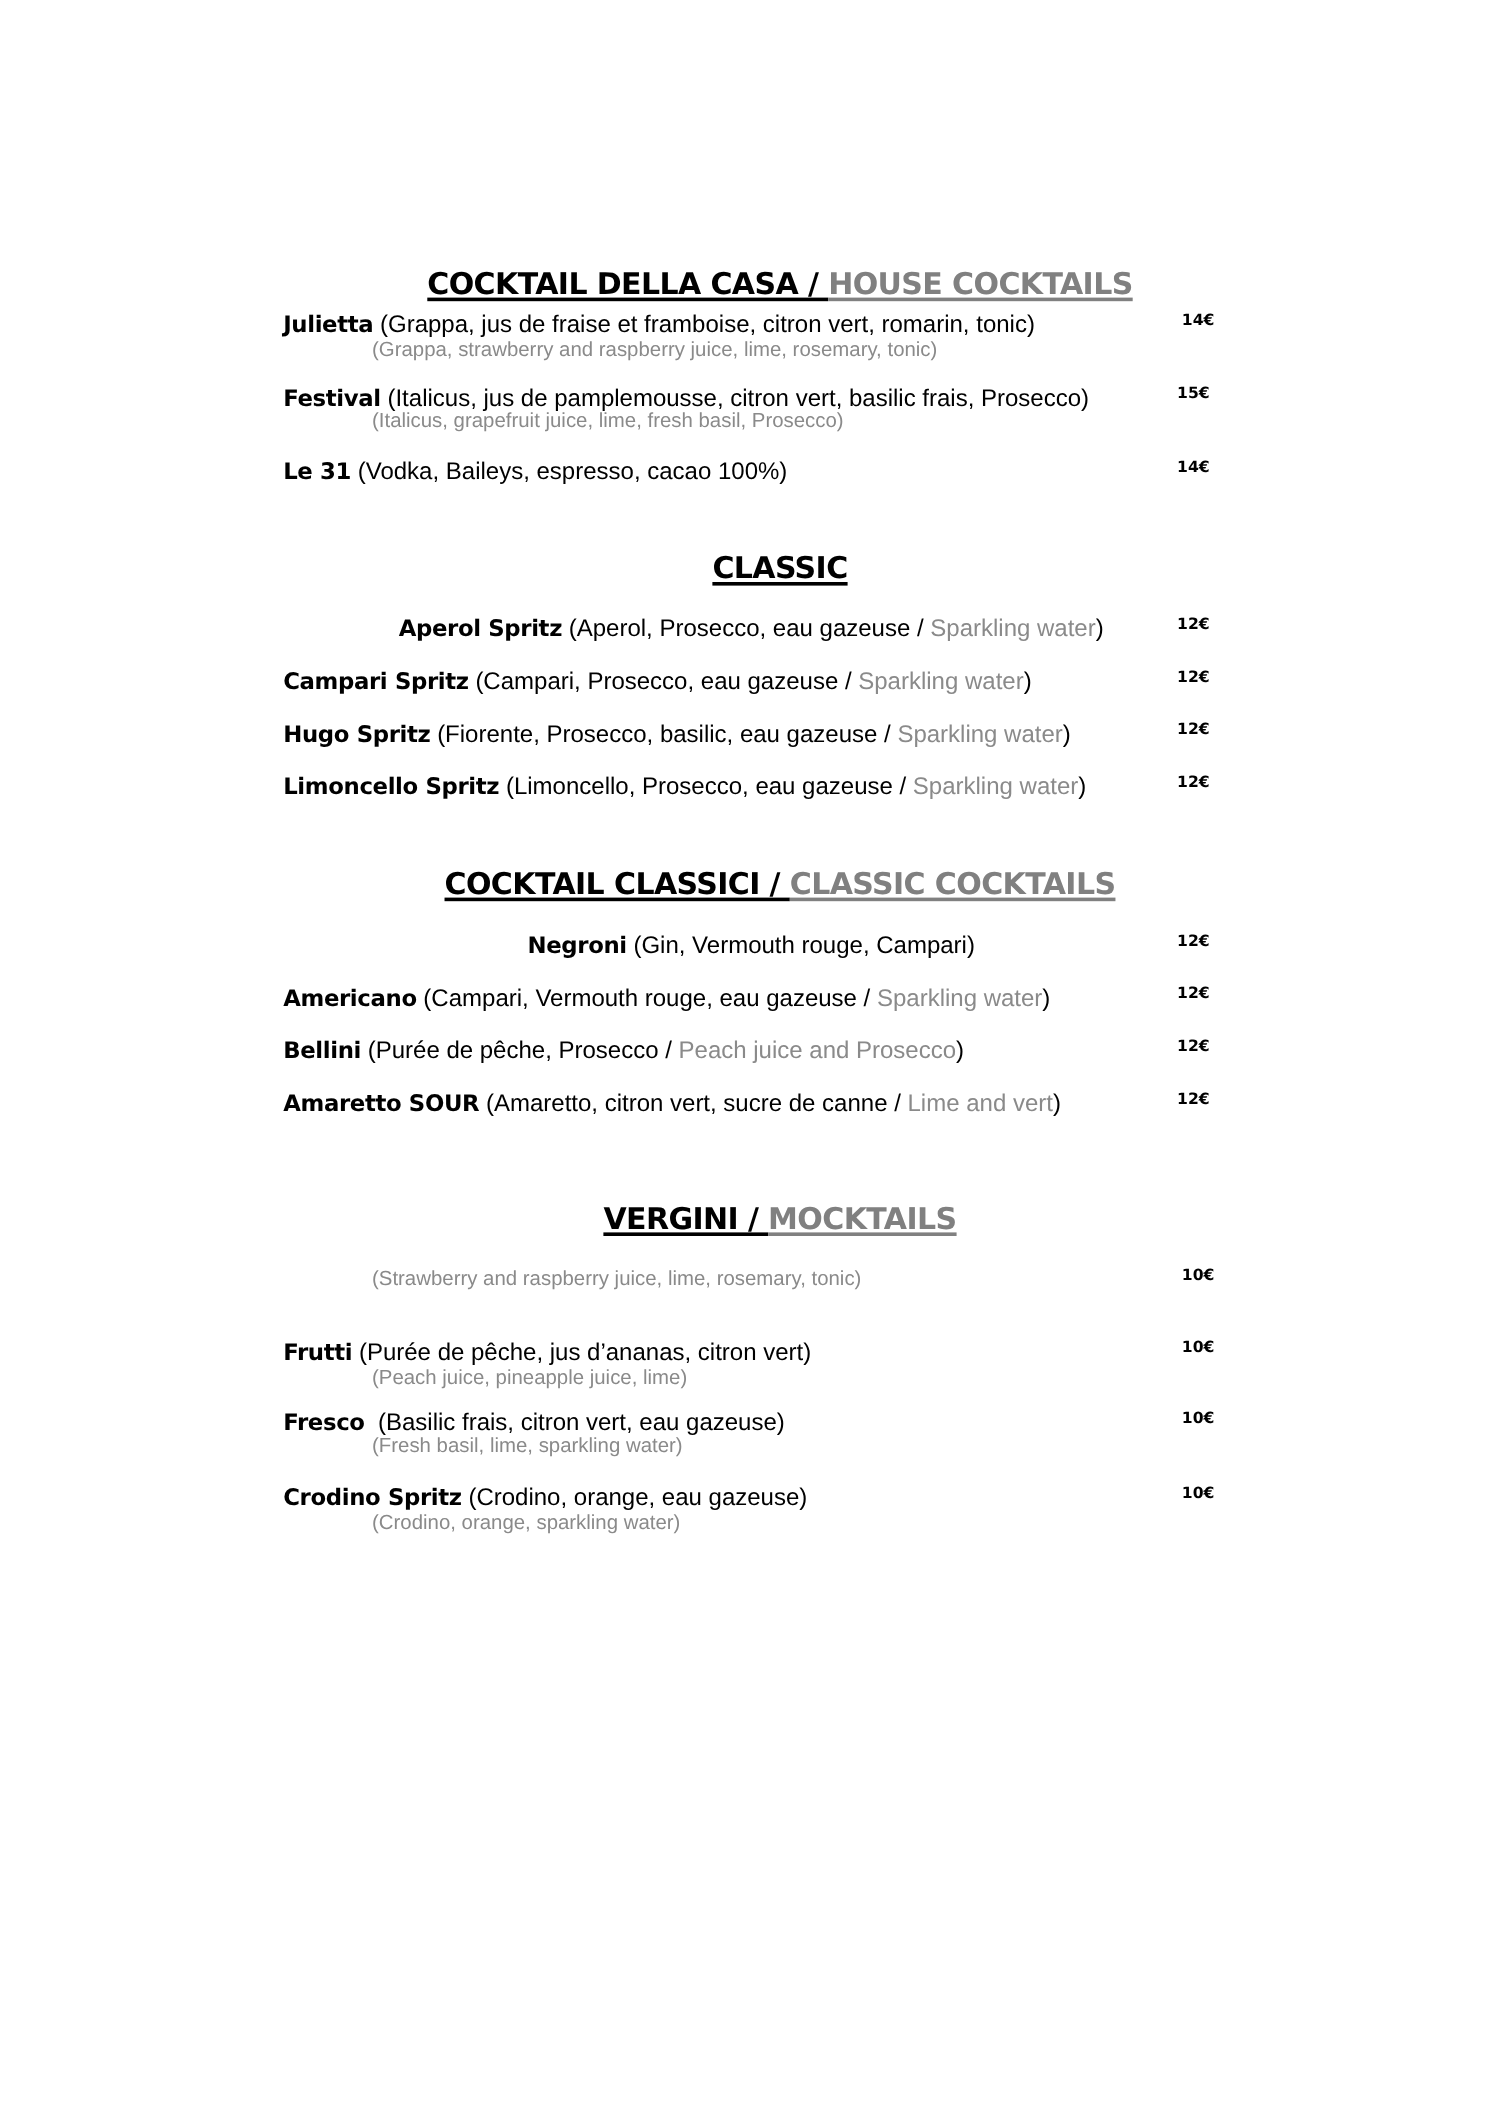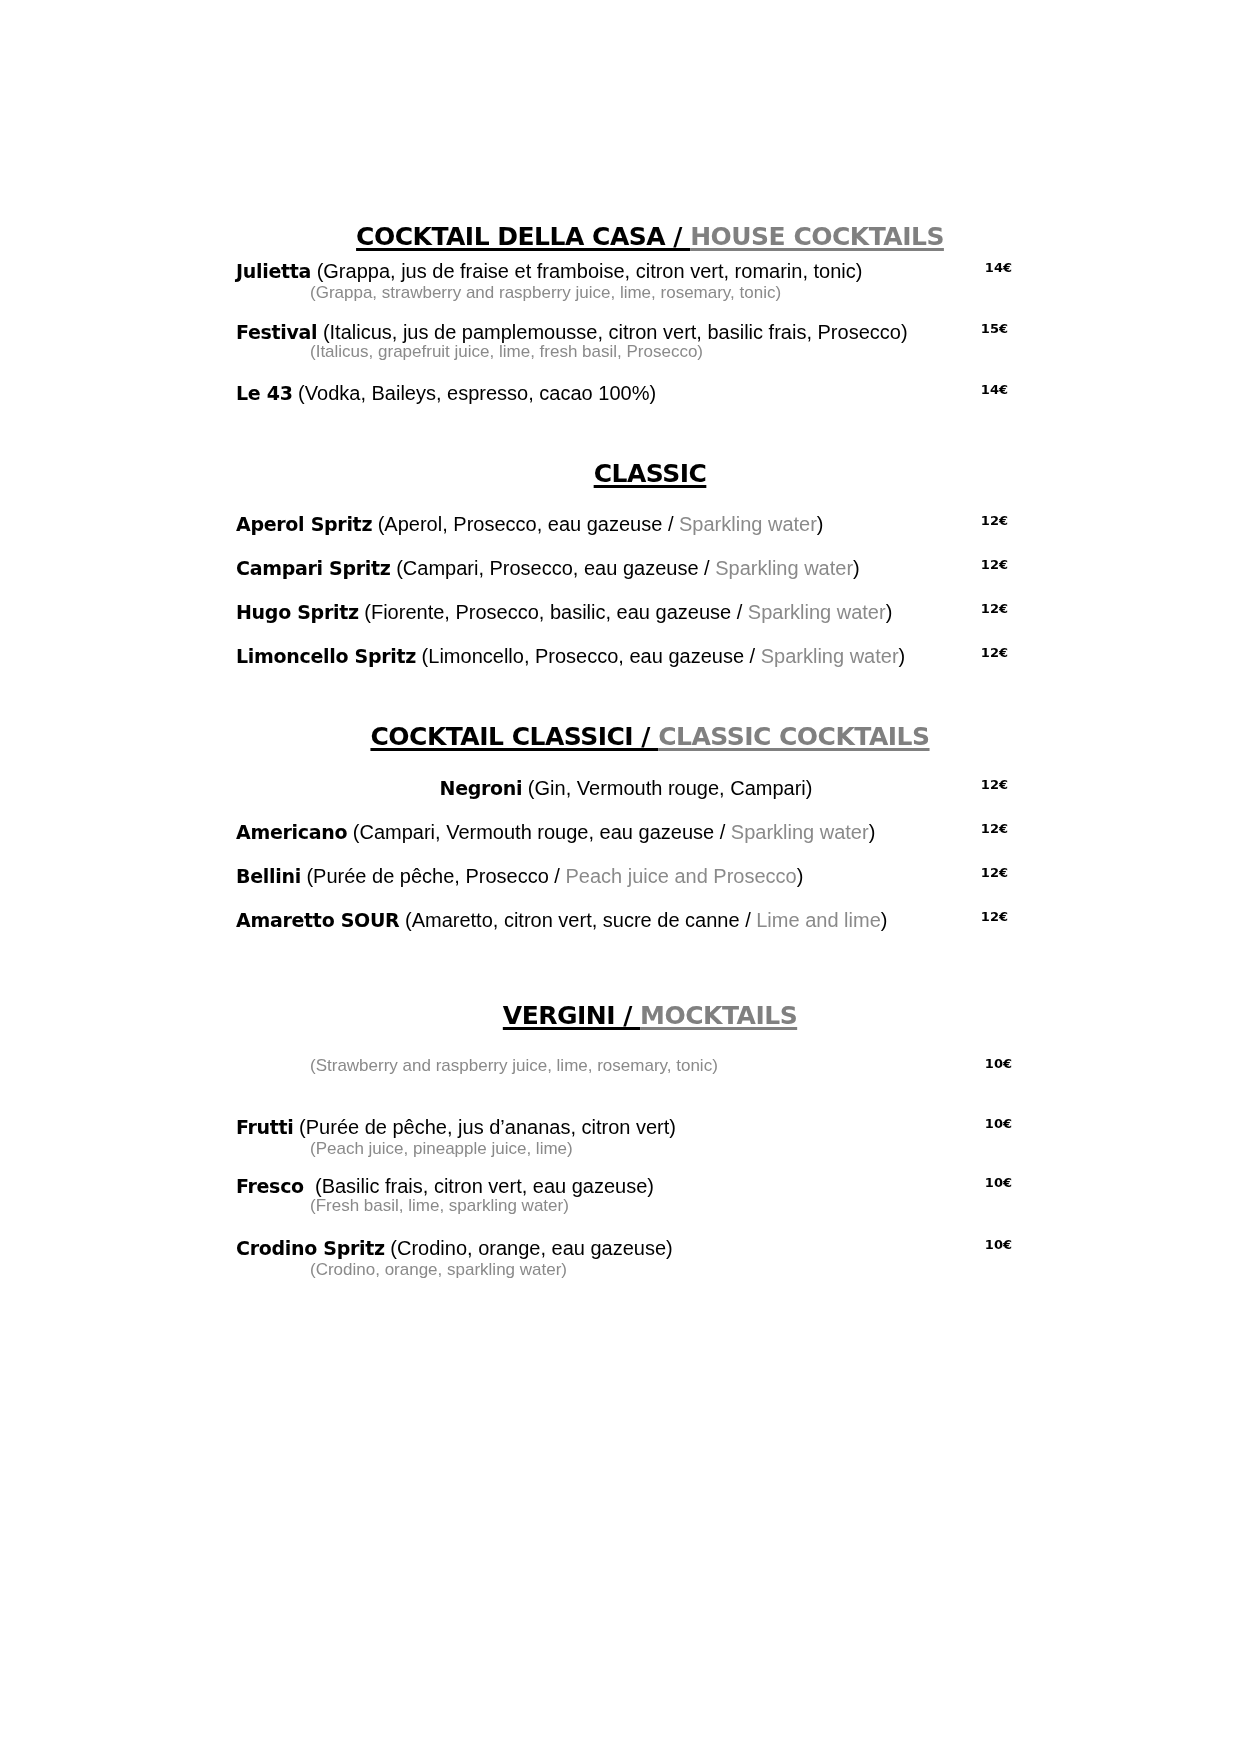--- a/index.html
+++ b/index.html
@@ -36,29 +36,29 @@
     <div class="price" style="right:4px;">14€</div>
   </div>
 
   <div class="item" style="top:305px;">
     <div class="line1"><span class="name">Festival</span><span class="desc"> (Italicus, jus de pamplemousse, citron vert, basilic frais, Prosecco)</span></div>
     <div class="line2" style="line-height:16px;">(Italicus, grapefruit juice, lime, fresh basil, Prosecco)</div>
     <div class="price" style="right:8px;">15€</div>
   </div>
 
   <div class="item" style="top:366px;">
-    <div class="line1"><span class="name">Le 43</span><span class="desc"> (Vodka, Baileys, espresso, cacao 100%)</span></div>
+    <div class="line1"><span class="name">Le 31</span><span class="desc"> (Vodka, Baileys, espresso, cacao 100%)</span></div>
     <div class="price" style="right:8px;">14€</div>
   </div>
 
   <div class="section-title" style="top:443px;">
     <span class="t fr">CLASSIC</span>
   </div>
 
-  <div class="item" style="top:497px;">
+  <div class="item" style="top:497px;text-align:center;">
     <div class="line1"><span class="name">Aperol Spritz</span><span class="desc"> (Aperol, Prosecco, eau gazeuse / </span><span class="desc gray">Sparkling water</span><span class="desc">)</span></div>
     <div class="price" style="right:8px;">12€</div>
   </div>
 
   <div class="item" style="top:541px;">
     <div class="line1"><span class="name">Campari Spritz</span><span class="desc"> (Campari, Prosecco, eau gazeuse / </span><span class="desc gray">Sparkling water</span><span class="desc">)</span></div>
     <div class="price" style="right:8px;">12€</div>
   </div>
 
   <div class="item" style="top:585px;">
@@ -84,21 +84,21 @@
     <div class="line1"><span class="name">Americano</span><span class="desc"> (Campari, Vermouth rouge, eau gazeuse / </span><span class="desc gray">Sparkling water</span><span class="desc">)</span></div>
     <div class="price" style="right:8px;">12€</div>
   </div>
 
   <div class="item" style="top:849px;">
     <div class="line1"><span class="name">Bellini</span><span class="desc"> (Purée de pêche, Prosecco / </span><span class="desc gray">Peach juice and Prosecco</span><span class="desc">)</span></div>
     <div class="price" style="right:8px;">12€</div>
   </div>
 
   <div class="item" style="top:893px;">
-    <div class="line1"><span class="name">Amaretto SOUR</span><span class="desc"> (Amaretto, citron vert, sucre de canne / </span><span class="desc gray">Lime and lime</span><span class="desc">)</span></div>
+    <div class="line1"><span class="name">Amaretto SOUR</span><span class="desc"> (Amaretto, citron vert, sucre de canne / </span><span class="desc gray">Lime and vert</span><span class="desc">)</span></div>
     <div class="price" style="right:8px;">12€</div>
   </div>
 
   <div class="section-title" style="top:985px;">
     <span class="t fr">VERGINI / </span><span class="t en">MOCKTAILS</span>
   </div>
 
   <div class="item" style="top:1040px;">
     <div class="line2">(Strawberry and raspberry juice, lime, rosemary, tonic)</div>
     <div class="price" style="right:4px;">10€</div>

